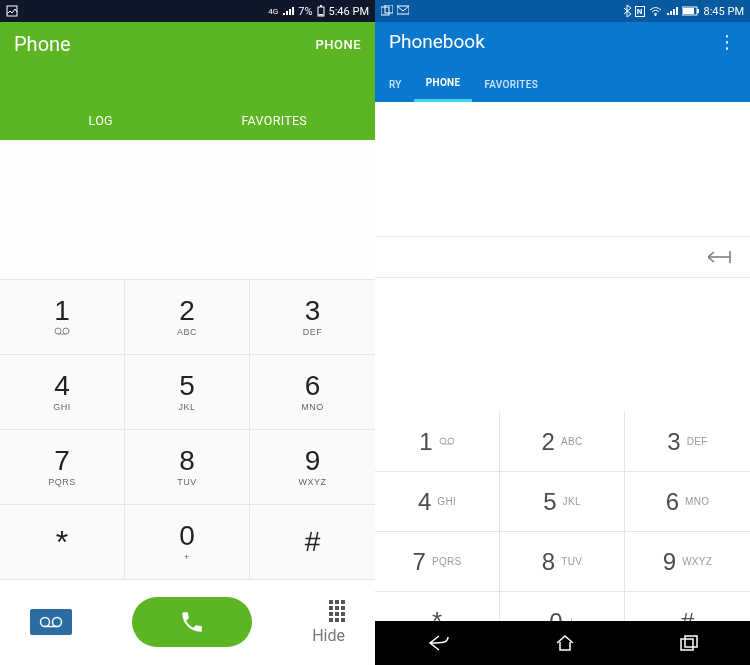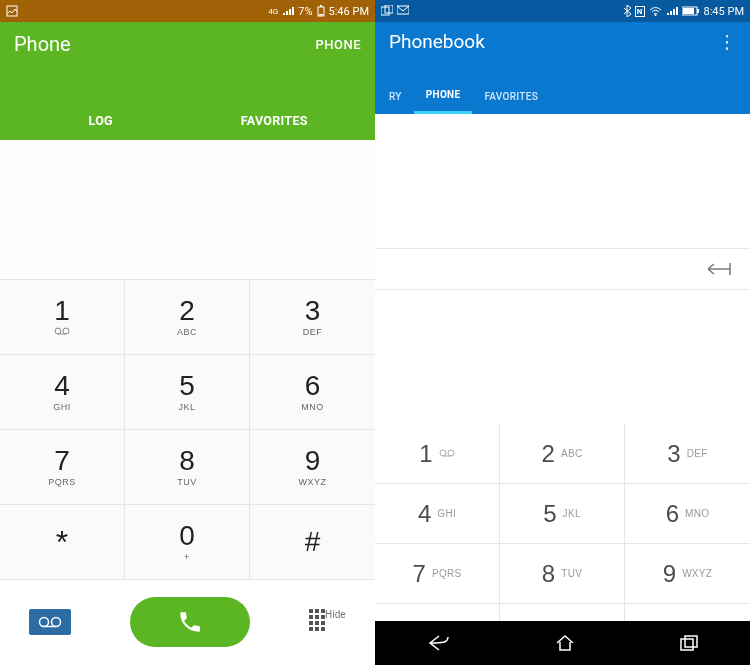--- a/index.html
+++ b/index.html
@@ -9,38 +9,38 @@
     background: #fff;
     width: 750px;
     height: 665px;
     overflow: hidden;
   }
   .screens { display: flex; width: 750px; height: 665px; }
   .screen { width: 375px; height: 665px; position: relative; overflow: hidden; }
 
   
   .left .statusbar {
-    height: 22px; background:#a16207; color:#fff; display:flex;
+    height: 22px; background:#0f172a; color:#fff; display:flex;
     align-items:center; justify-content:space-between; font-size:11px;
     padding:0 6px;
   }
   .left .sb-left { display:flex; gap:4px; }
   .left .sb-right { display:flex; gap:4px; align-items:center; }
   .left .header {
     background:#5cb522; color:#fff; height:118px; padding:10px 14px 0 14px;
     display:flex; flex-direction:column; justify-content:space-between;
   }
   .left .header-top { display:flex; justify-content:space-between; align-items:center; }
   .left .app-title { font-size:20px; font-weight:400; }
   .left .more { font-size:13px; letter-spacing:.5px; font-weight:500; }
   .left .tabs { display:flex; height:40px; }
   .left .tab {
     flex:1; text-align:center; font-size:12.5px; letter-spacing:.3px;
     color:#fff; display:flex; align-items:center; justify-content:center;
-    font-weight:700;
+    font-weight:400;
   }
   .left .display-area { height:140px; background:#fefefe; border-bottom:1px solid #e5e5e5; }
 
   .left .dial {
     display:grid; grid-template-columns:repeat(3,1fr);
     grid-template-rows:repeat(4,75px);
     background:#fafafa;
   }
   .left .key {
     border-right:1px solid #e5e5e5; border-bottom:1px solid #e5e5e5;
@@ -59,39 +59,39 @@
   .left .voicemail {
     width:42px; height:26px; background:#2b6ca3;
     display:flex; align-items:center; justify-content:center; color:#fff;
     border-radius:2px;
   }
   .left .callbtn {
     width:120px; height:50px; border-radius:30px; background:#5cb522;
     display:flex; align-items:center; justify-content:center;
   }
   .left .hide {
-    display:flex; flex-direction:row; align-items:flex-start; color:#777;
-    font-size:10px;
+    display:flex; flex-direction:column; align-items:flex-end; color:#777;
+    font-size:16px;
   }
   .left .hide .grid-icon {
     display:grid; grid-template-columns:repeat(3,4px); grid-template-rows:repeat(4,4px);
     gap:2px; margin-bottom:4px;
   }
   .left .hide .grid-icon span { background:#555; width:4px; height:4px; }
 
   
   .right .statusbar {
     height:22px; background:#075aa0; color:#fff; display:flex;
     align-items:center; justify-content:space-between; font-size:11px;
     padding:0 6px;
   }
   .right .sb-left { display:flex; gap:4px; }
   .right .sb-right { display:flex; gap:4px; align-items:center; }
   .right .header {
-    background:#0b78d0; color:#fff; height:92px; padding:8px 14px 0 14px;
+    background:#0b78d0; color:#fff; height:80px; padding:8px 14px 0 14px;
     display:flex; flex-direction:column; justify-content:space-between;
   }
   .right .header-top { display:flex; justify-content:space-between; align-items:center; }
   .right .app-title { font-size:19px; font-weight:400; }
   .right .overflow { font-size:18px; line-height:0.5; }
   .right .tabs { display:flex; height:36px; overflow:hidden; }
   .right .tab {
     padding:0 12px; display:flex; align-items:center; justify-content:center;
     font-size:10px; color:#cfe7ff; letter-spacing:.3px; font-weight:500;
   }

